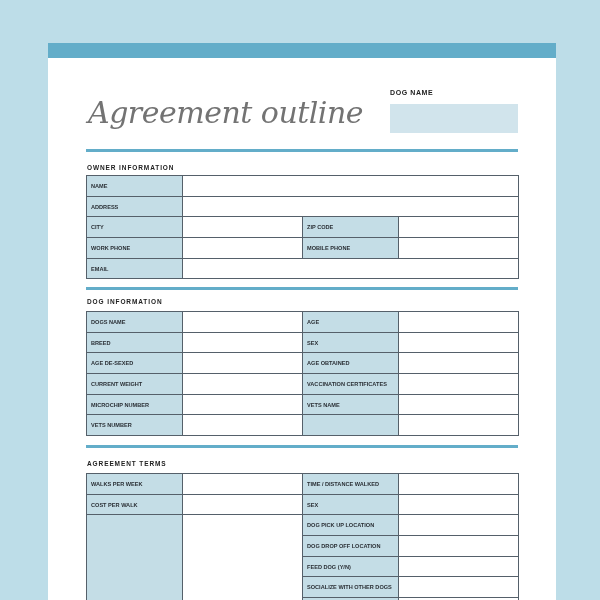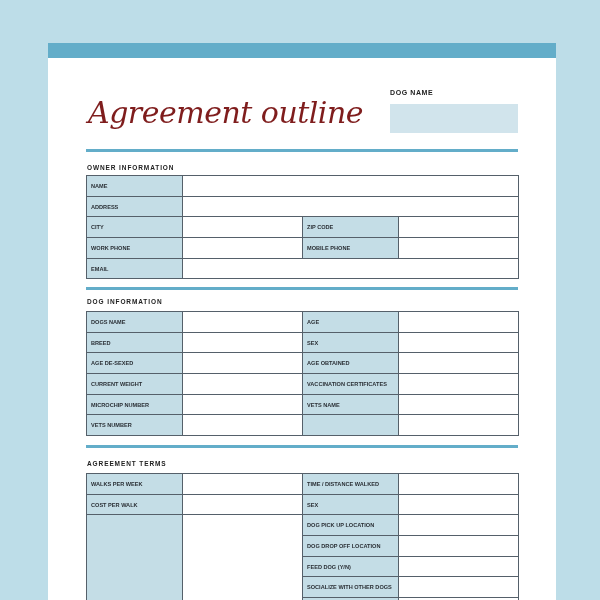--- a/index.html
+++ b/index.html
@@ -1,19 +1,19 @@
 <!DOCTYPE html>
 <html><head>
 <meta charset="utf-8">
 <style>
   html,body{margin:0;padding:0;}
   body{width:600px;height:600px;background:#bddde8;position:relative;overflow:hidden;font-family:"Liberation Sans",sans-serif;}
   .paper{position:absolute;left:48px;top:43px;width:508px;height:600px;background:#fff;}
   .topbar{position:absolute;left:0;top:0;width:100%;height:15px;background:#63adc9;}
-  .title{position:absolute;left:40px;top:52px;font-family:"DejaVu Serif",serif;font-style:italic;font-size:30px;color:#7f1d1d;letter-spacing:-0.5px;}
+  .title{position:absolute;left:40px;top:52px;font-family:"DejaVu Serif",serif;font-style:italic;font-size:30px;color:#737373;letter-spacing:-0.5px;}
   .dogname-label{position:absolute;left:342px;top:46px;font-size:7px;font-weight:bold;letter-spacing:0.6px;color:#222;}
   .dogname-box{position:absolute;left:342px;top:61px;width:128px;height:29px;background:#d1e4ec;}
   .rule{position:absolute;left:38px;width:432px;height:3px;background:#63adc9;}
   .section-title{position:absolute;left:39px;font-size:6.5px;font-weight:bold;letter-spacing:0.9px;color:#222;}
   table.grid{position:absolute;left:38px;width:432px;border-collapse:collapse;table-layout:fixed;}
   table.grid td{border:1px solid #55606a;height:19.7px;padding:0 0 0 4px;font-size:5.6px;font-weight:bold;color:#2a2f35;vertical-align:middle;}
   table.grid td.lbl{background:#c4dde6;}
   table.grid td.val{background:#fff;}
   td.bottom{vertical-align:bottom!important;padding-bottom:8px!important;}
 </style>

